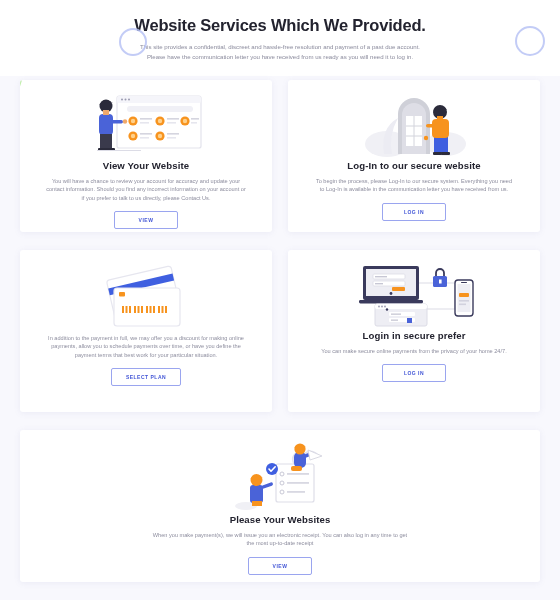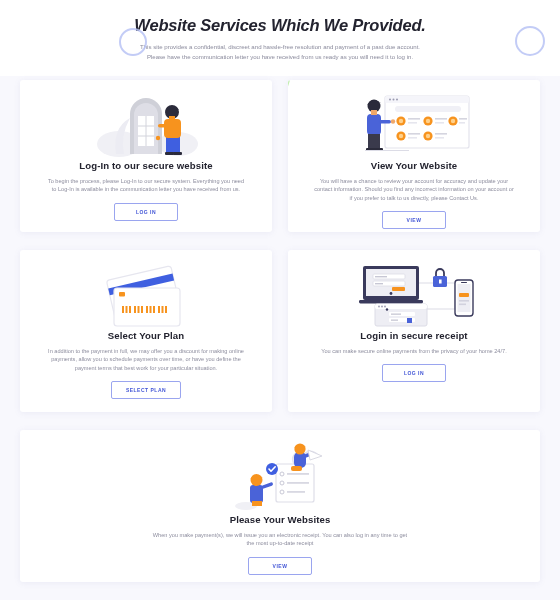--- a/index.html
+++ b/index.html
@@ -25,21 +25,20 @@
     text-align: center;
     height: 76px;
   }
 
   .hero-title {
     font-size: 16.5px;
     font-weight: bold;
     letter-spacing: -0.2px;
     color: #23232f;
     line-height: 22px;
-    font-style: italic;
   }
 
   .hero-sub {
     margin-top: 6px;
     font-size: 6.1px;
     line-height: 9.5px;
     color: #8a8a9c;
     max-width: 300px;
     margin-left: auto;
     margin-right: auto;
@@ -143,50 +142,20 @@
 
 <div class="hero">
   <div class="deco-circle deco-left"></div>
   <div class="deco-circle deco-right"></div>
   <div class="hero-title">Website Services Which We Provided.</div>
   <div class="hero-sub">This site provides a confidential, discreet and hassle-free resolution and payment of a past due account. Please have the communication letter you have received from us ready as you will need it to log in.</div>
 </div>
 
 <div class="page">
   <div class="grid">
-
-    <div class="card half c1">
-      <div class="art">
-        <svg width="120" height="66" viewBox="0 0 120 66">
-          <ellipse cx="33" cy="52" rx="22" ry="13" fill="#f0f0f5"></ellipse>
-          <ellipse cx="92" cy="52" rx="20" ry="12" fill="#f0f0f5"></ellipse>
-          <path d="M30 62 Q26 36 44 26 Q34 44 38 62 Z" fill="#ececf3"></path>
-          <path d="M92 62 Q96 38 80 28 Q90 44 86 62 Z" fill="#ececf3"></path>
-          <path d="M44 62 V22 a16 16 0 0 1 32 0 V62 Z" fill="#cfd0d8"></path>
-          <path d="M48 62 V23 a12 12 0 0 1 24 0 V62 Z" fill="#dedee6"></path>
-          <rect x="52" y="24" width="16" height="30" fill="#ffffff"></rect>
-          <line x1="60" y1="24" x2="60" y2="54" stroke="#d3d4dc" stroke-width="1"></line>
-          <line x1="52" y1="34" x2="68" y2="34" stroke="#d3d4dc" stroke-width="1"></line>
-          <line x1="52" y1="44" x2="68" y2="44" stroke="#d3d4dc" stroke-width="1"></line>
-          <circle cx="72" cy="46" r="2.2" fill="#f7931e"></circle>
-          <rect x="80" y="44" width="7" height="18" fill="#3f5fe0"></rect>
-          <rect x="87" y="44" width="7" height="18" fill="#3f5fe0"></rect>
-          <rect x="79" y="60" width="9" height="3" rx="1" fill="#2b2b3b"></rect>
-          <rect x="87" y="60" width="9" height="3" rx="1" fill="#2b2b3b"></rect>
-          <rect x="78" y="27" width="17" height="19" rx="4" fill="#f7931e"></rect>
-          <rect x="72" y="32" width="8" height="3.6" rx="1.8" fill="#f7931e"></rect>
-          <circle cx="86" cy="20" r="7" fill="#2b2b3b"></circle>
-          <path d="M79 19 q7 -9 14 -1 q-6 -3 -14 1 Z" fill="#2b2b3b"></path>
-          <rect x="83" y="24" width="6" height="5" fill="#f7931e"></rect>
-        </svg>
-      </div>
-      <div class="card-title">Log-In to our secure website</div>
-      <div class="card-desc">To begin the process, please Log-In to our secure system. Everything you need to Log-In is available in the communication letter you have received from us.</div>
-      <button class="card-btn">LOG IN</button>
-    </div>
 
     <div class="card half c2">
       <div class="accent-line"></div>
       <div class="art">
         <svg width="130" height="66" viewBox="0 0 130 66">
           <path d="M104 20 q16 -2 16 12 q0 12 -14 12 q8 -12 -2 -24 Z" fill="#f1f1f6"></path>
           <rect x="36" y="4" width="84" height="52" rx="2" fill="#ffffff" stroke="#e3e3ec" stroke-width="1.2"></rect>
           <rect x="36" y="4" width="84" height="7" rx="2" fill="#f5f5fa"></rect>
           <circle cx="41" cy="7.5" r="1" fill="#9a9ab0"></circle>
           <circle cx="44.5" cy="7.5" r="1" fill="#9a9ab0"></circle>
@@ -223,20 +192,50 @@
           <rect x="22" y="18" width="6" height="5" fill="#f0a86a"></rect>
           <path d="M18 13 q7 -8 14 -2 q-7 -3 -14 2 Z" fill="#2b2b3b"></path>
           <line x1="16" y1="58.5" x2="60" y2="58.5" stroke="#dcdce6" stroke-width="1.2"></line>
         </svg>
       </div>
       <div class="card-title">View Your Website</div>
       <div class="card-desc">You will have a chance to review your account for accuracy and update your contact information. Should you find any incorrect information on your account or if you prefer to talk to us directly, please Contact Us.</div>
       <button class="card-btn">VIEW</button>
     </div>
 
+    <div class="card half c1">
+      <div class="art">
+        <svg width="120" height="66" viewBox="0 0 120 66">
+          <ellipse cx="33" cy="52" rx="22" ry="13" fill="#f0f0f5"></ellipse>
+          <ellipse cx="92" cy="52" rx="20" ry="12" fill="#f0f0f5"></ellipse>
+          <path d="M30 62 Q26 36 44 26 Q34 44 38 62 Z" fill="#ececf3"></path>
+          <path d="M92 62 Q96 38 80 28 Q90 44 86 62 Z" fill="#ececf3"></path>
+          <path d="M44 62 V22 a16 16 0 0 1 32 0 V62 Z" fill="#cfd0d8"></path>
+          <path d="M48 62 V23 a12 12 0 0 1 24 0 V62 Z" fill="#dedee6"></path>
+          <rect x="52" y="24" width="16" height="30" fill="#ffffff"></rect>
+          <line x1="60" y1="24" x2="60" y2="54" stroke="#d3d4dc" stroke-width="1"></line>
+          <line x1="52" y1="34" x2="68" y2="34" stroke="#d3d4dc" stroke-width="1"></line>
+          <line x1="52" y1="44" x2="68" y2="44" stroke="#d3d4dc" stroke-width="1"></line>
+          <circle cx="72" cy="46" r="2.2" fill="#f7931e"></circle>
+          <rect x="80" y="44" width="7" height="18" fill="#3f5fe0"></rect>
+          <rect x="87" y="44" width="7" height="18" fill="#3f5fe0"></rect>
+          <rect x="79" y="60" width="9" height="3" rx="1" fill="#2b2b3b"></rect>
+          <rect x="87" y="60" width="9" height="3" rx="1" fill="#2b2b3b"></rect>
+          <rect x="78" y="27" width="17" height="19" rx="4" fill="#f7931e"></rect>
+          <rect x="72" y="32" width="8" height="3.6" rx="1.8" fill="#f7931e"></rect>
+          <circle cx="86" cy="20" r="7" fill="#2b2b3b"></circle>
+          <path d="M79 19 q7 -9 14 -1 q-6 -3 -14 1 Z" fill="#2b2b3b"></path>
+          <rect x="83" y="24" width="6" height="5" fill="#f7931e"></rect>
+        </svg>
+      </div>
+      <div class="card-title">Log-In to our secure website</div>
+      <div class="card-desc">To begin the process, please Log-In to our secure system. Everything you need to Log-In is available in the communication letter you have received from us.</div>
+      <button class="card-btn">LOG IN</button>
+    </div>
+
     <div class="card half c3">
       <div class="art">
         <svg width="120" height="66" viewBox="0 0 120 66">
           <g transform="rotate(-13 60 30)">
             <rect x="24" y="10" width="66" height="40" rx="3" fill="#ffffff" stroke="#e6e6ef" stroke-width="1.2"></rect>
             <rect x="24" y="18" width="66" height="7" fill="#3f5fe0"></rect>
             <rect x="29" y="29" width="7" height="5" rx="1" fill="#f7931e"></rect>
             <rect x="70" y="33" width="9" height="9" rx="1.5" fill="#f7931e"></rect>
           </g>
           <rect x="28" y="26" width="66" height="38" rx="3" fill="#ffffff" stroke="#e6e6ef" stroke-width="1.2"></rect>
@@ -250,21 +249,20 @@
               <rect x="55" y="44" width="2" height="7"></rect>
             <rect x="60" y="44" width="2" height="7"></rect>
               <rect x="63.5" y="44" width="2" height="7"></rect>
               <rect x="67" y="44" width="2" height="7"></rect>
             <rect x="72" y="44" width="2" height="7"></rect>
               <rect x="75.5" y="44" width="2" height="7"></rect>
               <rect x="79" y="44" width="2" height="7"></rect>
           </g>
         </svg>
       </div>
-      <div class="card-title">Select Your Plan</div>
       <div class="card-desc">In addition to the payment in full, we may offer you a discount for making online payments, allow you to schedule payments over time, or have you define the payment terms that best work for your particular situation.</div>
       <button class="card-btn">SELECT PLAN</button>
     </div>
 
     <div class="card half c4">
       <div class="art">
         <svg width="135" height="66" viewBox="0 0 135 66">
           <line x1="72" y1="21" x2="86" y2="21" stroke="#dcdce6" stroke-width="1.2"></line>
           <line x1="100" y1="21" x2="108" y2="21" stroke="#dcdce6" stroke-width="1.2"></line>
           <line x1="108" y1="21" x2="108" y2="47" stroke="#dcdce6" stroke-width="1.2"></line>
@@ -293,21 +291,21 @@
           <circle cx="35" cy="44.5" r="0.9" fill="#9a9ab0"></circle>
           <circle cx="38" cy="44.5" r="0.9" fill="#9a9ab0"></circle>
           <rect x="42" y="50" width="26" height="4" rx="1" fill="#ffffff"></rect>
           <rect x="44" y="51.5" width="10" height="1.3" fill="#c7c7d4"></rect>
           <rect x="42" y="56" width="26" height="4" rx="1" fill="#ffffff"></rect>
           <rect x="44" y="57.5" width="7" height="1.3" fill="#c7c7d4"></rect>
           <circle cx="40" cy="47.5" r="1.2" fill="#3a3a5c"></circle>
           <rect x="60" y="56" width="5" height="5" fill="#4a63d8"></rect>
         </svg>
       </div>
-      <div class="card-title">Login in secure receipt</div>
+      <div class="card-title">Login in secure prefer</div>
       <div class="card-desc">You can make secure online payments from the privacy of your home 24/7.</div>
       <button class="card-btn">LOG IN</button>
     </div>
 
     <div class="card full c5">
       <div class="art art-wide">
         <svg width="105" height="70" viewBox="0 0 105 70">
           <ellipse cx="18" cy="64" rx="11" ry="4" fill="#f0f0f5"></ellipse>
           <path d="M72 14 q10 -10 18 -2 q-9 -2 -14 4 Z" fill="#e4e4ee"></path>
           <path d="M70 10 q-8 4 -4 12" fill="none" stroke="#e4e4ee" stroke-width="1.6"></path>

